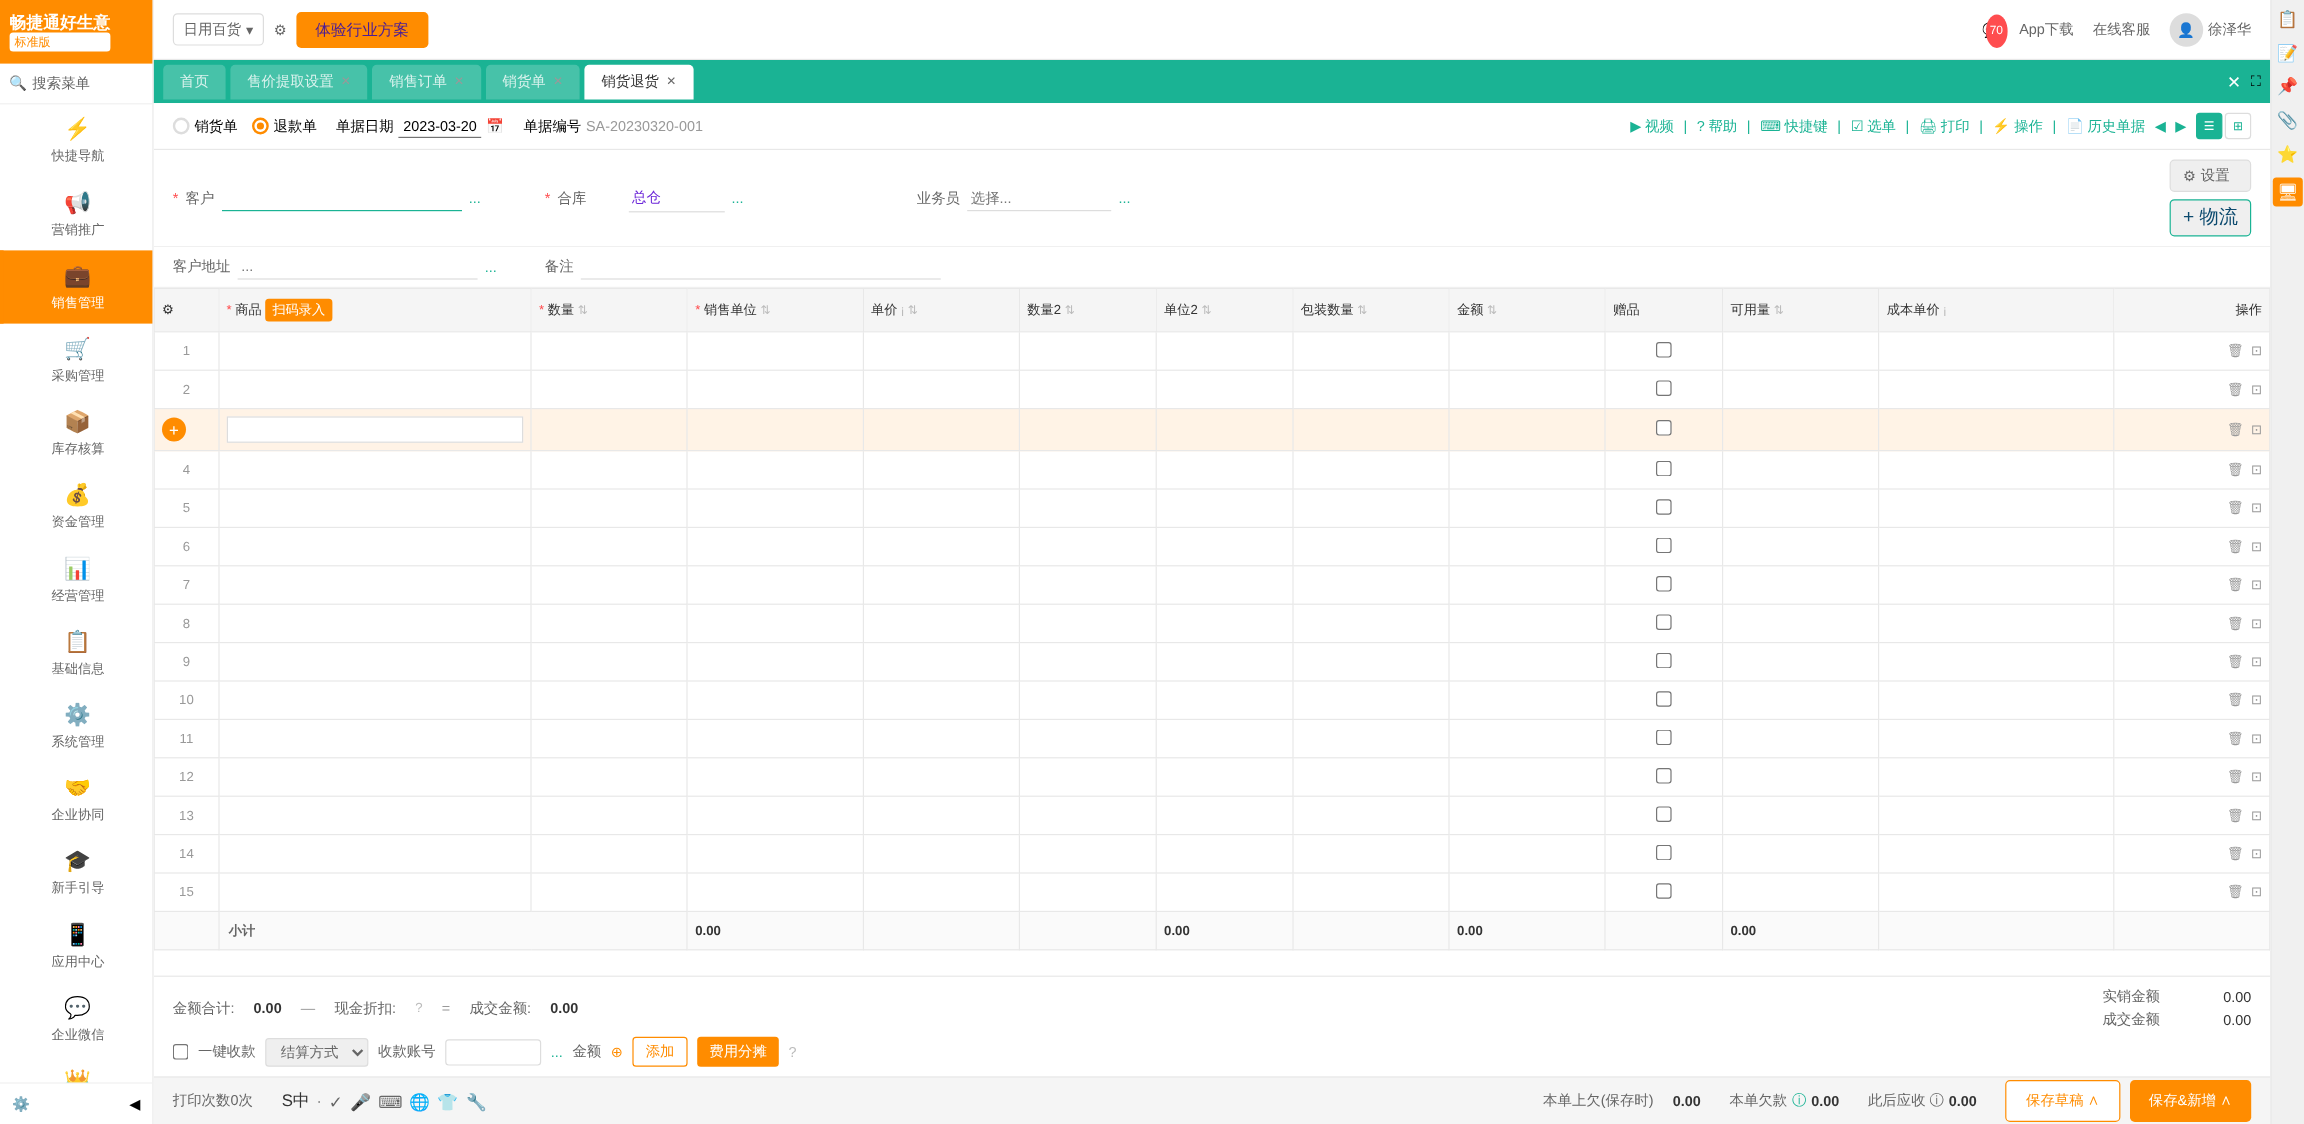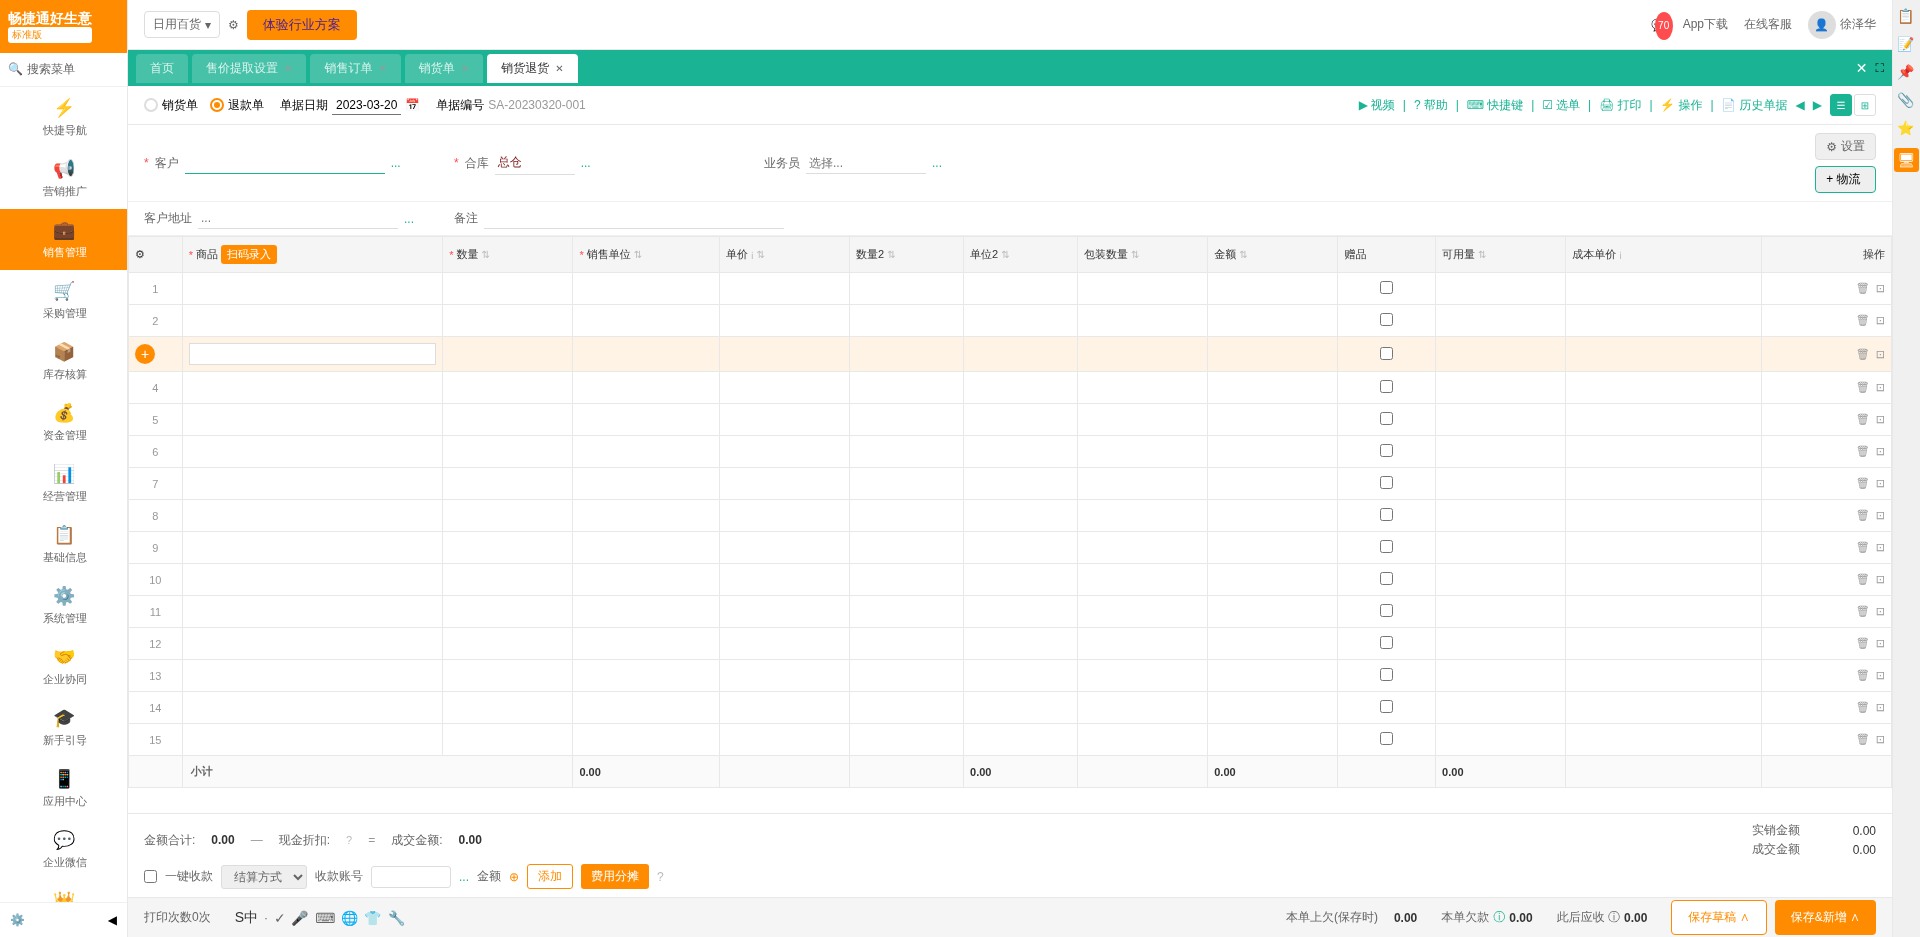--- a/index.html
+++ b/index.html
@@ -48,21 +48,21 @@
     .toolbar-radio-group { display: flex; align-items: center; gap: 12px; }
     .radio-item { display: flex; align-items: center; gap: 4px; cursor: pointer; }
     .radio-circle { width: 14px; height: 14px; border-radius: 50%; border: 2px solid #ddd; display: flex; align-items: center; justify-content: center; }
     .radio-circle.checked { border-color: #ff8c00; }
     .radio-dot { width: 6px; height: 6px; border-radius: 50%; background: #ff8c00; }
     .toolbar-date { display: flex; align-items: center; gap: 4px; }
     .toolbar-num { display: flex; align-items: center; gap: 4px; }
     .toolbar-actions { margin-left: auto; display: flex; align-items: center; gap: 8px; color: #1ab394; font-size: 12px; cursor: pointer; }
     .toolbar-action-item { display: flex; align-items: center; gap: 3px; cursor: pointer; color: #1ab394; }
     .btn-settings { border: 1px solid #ddd; padding: 4px 10px; border-radius: 4px; cursor: pointer; display: flex; align-items: center; gap: 4px; color: #666; font-size: 12px; }
-    .btn-wuliu { border: 1px solid #1ab394; padding: 4px 10px; border-radius: 4px; cursor: pointer; display: flex; align-items: center; gap: 4px; color: #000000; font-size: 12px; }
+    .btn-wuliu { border: 1px solid #1ab394; padding: 4px 10px; border-radius: 4px; cursor: pointer; display: flex; align-items: center; gap: 4px; color: #0c4a6e; font-size: 16px; }
 
     
     .table-area { flex: 1; overflow-y: auto; position: relative; }
     table { width: 100%; border-collapse: collapse; }
     thead tr { background: #f5f5f5; }
     th { padding: 8px 6px; text-align: left; font-weight: normal; color: #333; border: 1px solid #e8e8e8; white-space: nowrap; font-size: 11px; position: sticky; top: 0; background: #f5f5f5; z-index: 10; }
     td { padding: 6px; border: 1px solid #e8e8e8; color: #333; font-size: 11px; height: 32px; }
     .row-num { color: #999; text-align: center; width: 30px; }
     .add-row-btn { background: #ff8c00; color: #fff; border: none; border-radius: 50%; width: 20px; height: 20px; cursor: pointer; display: flex; align-items: center; justify-content: center; font-size: 14px; }
     .checkbox-cell { text-align: center; }
@@ -305,21 +305,21 @@
     <div style="padding:8px 16px; border-bottom:1px solid #f0f0f0; display:flex; flex-wrap:wrap; gap:10px; background:#fff; flex-shrink:0;">
       <div style="display:flex; align-items:center; gap:6px; min-width:300px;">
         <span style="color:#ff4d4f;">*</span>
         <span style="color:#666;">客户</span>
         <input type="text" style="border-top: none; border-right: none; border-left: none; border-image: initial; border-bottom: 1px solid rgb(26, 179, 148); outline: none; padding: 3px; width: 200px; color: rgb(51, 51, 51); font-size: 12px;" placeholder="">
         <span style="color:#1ab394; cursor:pointer;">...</span>
       </div>
       <div style="display:flex; align-items:center; gap:6px; min-width:300px;">
         <span style="color:#ff4d4f;">*</span>
         <span style="color:#666;">合库</span>
-        <span style="color:#7f1d1d; border-bottom:1px solid #ddd; padding:3px; min-width:80px;">总仓</span>
+        <span style="color:#6d28d9; border-bottom:1px solid #ddd; padding:3px; min-width:80px;margin-left:29px;">总仓</span>
         <span style="color:#1ab394; cursor:pointer;">...</span>
       </div>
       <div style="display:flex; align-items:center; gap:6px; flex:1;">
         <span style="color:#666;">业务员</span>
         <input type="text" style="border-top: none; border-right: none; border-left: none; border-image: initial; border-bottom: 1px solid rgb(221, 221, 221); outline: none; padding: 3px; width: 120px; color: rgb(153, 153, 153); font-size: 12px;" placeholder="选择...">
         <span style="color:#1ab394; cursor:pointer;">...</span>
       </div>
       <div style="display:flex; flex-direction:column; gap:6px; flex-shrink:0;">
         <button class="btn-settings">
           <span>⚙</span>

